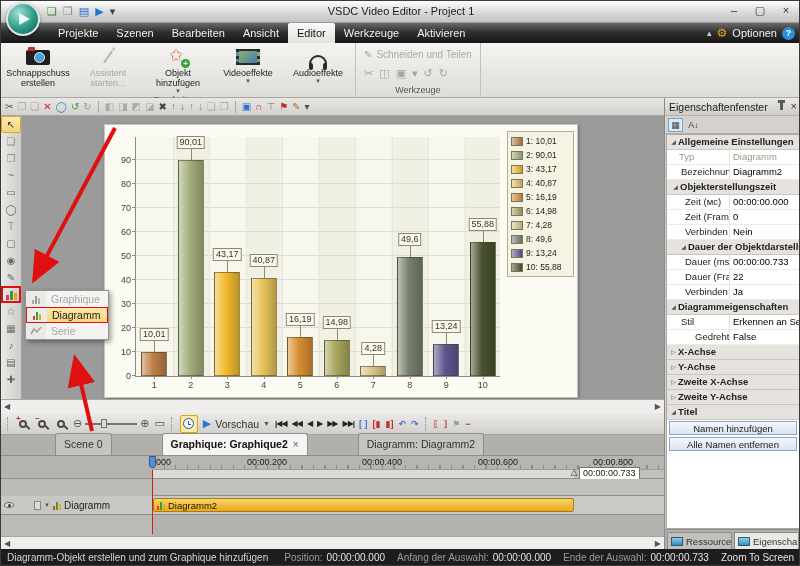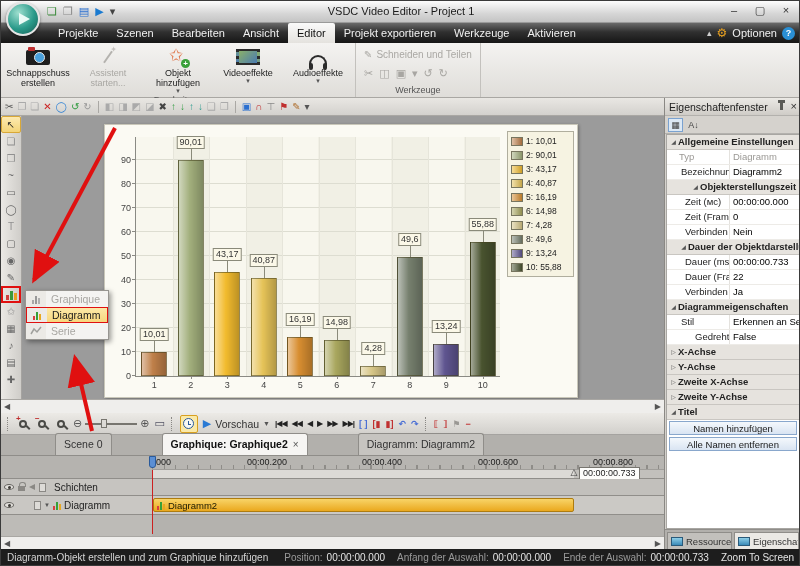--- a/index.html
+++ b/index.html
@@ -247,21 +247,20 @@
       </div>
   </div>
 
   <div class="menubar">
     <div style="display:flex" id="menu-tabs">
         <div class="mtab">Projekte</div>
         <div class="mtab">Szenen</div>
         <div class="mtab">Bearbeiten</div>
         <div class="mtab">Ansicht</div>
         <div class="mtab active">Editor</div>
-        <div class="mtab">Projekt exportieren</div>
         <div class="mtab">Werkzeuge</div>
         <div class="mtab">Aktivieren</div>
       </div>
     <div class="menu-right">
       <span class="collapse-ic">▴</span>
       <span class="gear-ic">⚙</span>
       <span class="options-lbl">Optionen</span>
       <span class="help-ic">?</span>
     </div>
   </div>
@@ -646,27 +645,20 @@
       <span class="rzero">000</span>
       <span id="rlabels"></span>
       <div class="ticks"></div>
     <span class="rlabel" style="left: 115px; text-align: right;">00:00.200</span><span class="rlabel" style="left: 230px;">00:00.400</span><span class="rlabel" style="left: 346px;">00:00.600</span><span class="rlabel" style="left: 461px;">00:00.800</span></div>
     <div class="tl-strip">
       <div class="tl-sel" id="selregion" style="width: 422px;"></div>
       <span class="sel-tri" id="seltri" style="left: 422px;">△</span>
       <span class="sel-label" id="sellabel" style="left: 427px;">00:00:00.733</span>
     </div>
 
-    <div class="tl-hdr-left">
-      <span class="i-eye"></span>
-      <span class="i-lock"></span>
-      <span class="i-spk"></span>
-      <span class="i-film"></span>
-      <span class="hdr-lbl">Schichten</span>
-    </div>
     <div class="tl-hdr-right"></div>
 
     <div class="tl-trk-left">
       <span class="i-eye"></span>
       <span style="width:14px"></span>
       <span class="i-film"></span>
       <span class="trk-dd">▼</span>
       <span class="mini-chart">
           <i style="height: 4px; background: rgb(216, 64, 64);"></i>
           <i style="height: 8px; background: rgb(56, 160, 56);"></i>
@@ -713,21 +705,21 @@
           <span style="font-size: 9.5px;">Allgemeine Einstellungen</span>
         </div>
         <div class="prow dis">
           <div class="plabel" style="padding-left: 12px;">Typ</div>
           <div class="pvalue">Diagramm</div>
         </div>
         <div class="prow">
           <div class="plabel" style="padding-left: 14px;">Bezeichnung</div>
           <div class="pvalue">Diagramm2</div>
         </div>
-        <div class="prow cat" style="padding-left: 24px;">
+        <div class="prow cat" style="padding-left: 4px;">
           <span class="exp">◢</span>
           <span style="font-size: 9.5px;">Objekterstellungszeit</span>
         </div>
         <div class="prow">
           <div class="plabel" style="padding-left: 18px;">Zeit (мс)</div>
           <div class="pvalue">00:00:00.000</div>
         </div>
         <div class="prow">
           <div class="plabel" style="padding-left: 18px;">Zeit (Frame)</div>
           <div class="pvalue">0</div>

